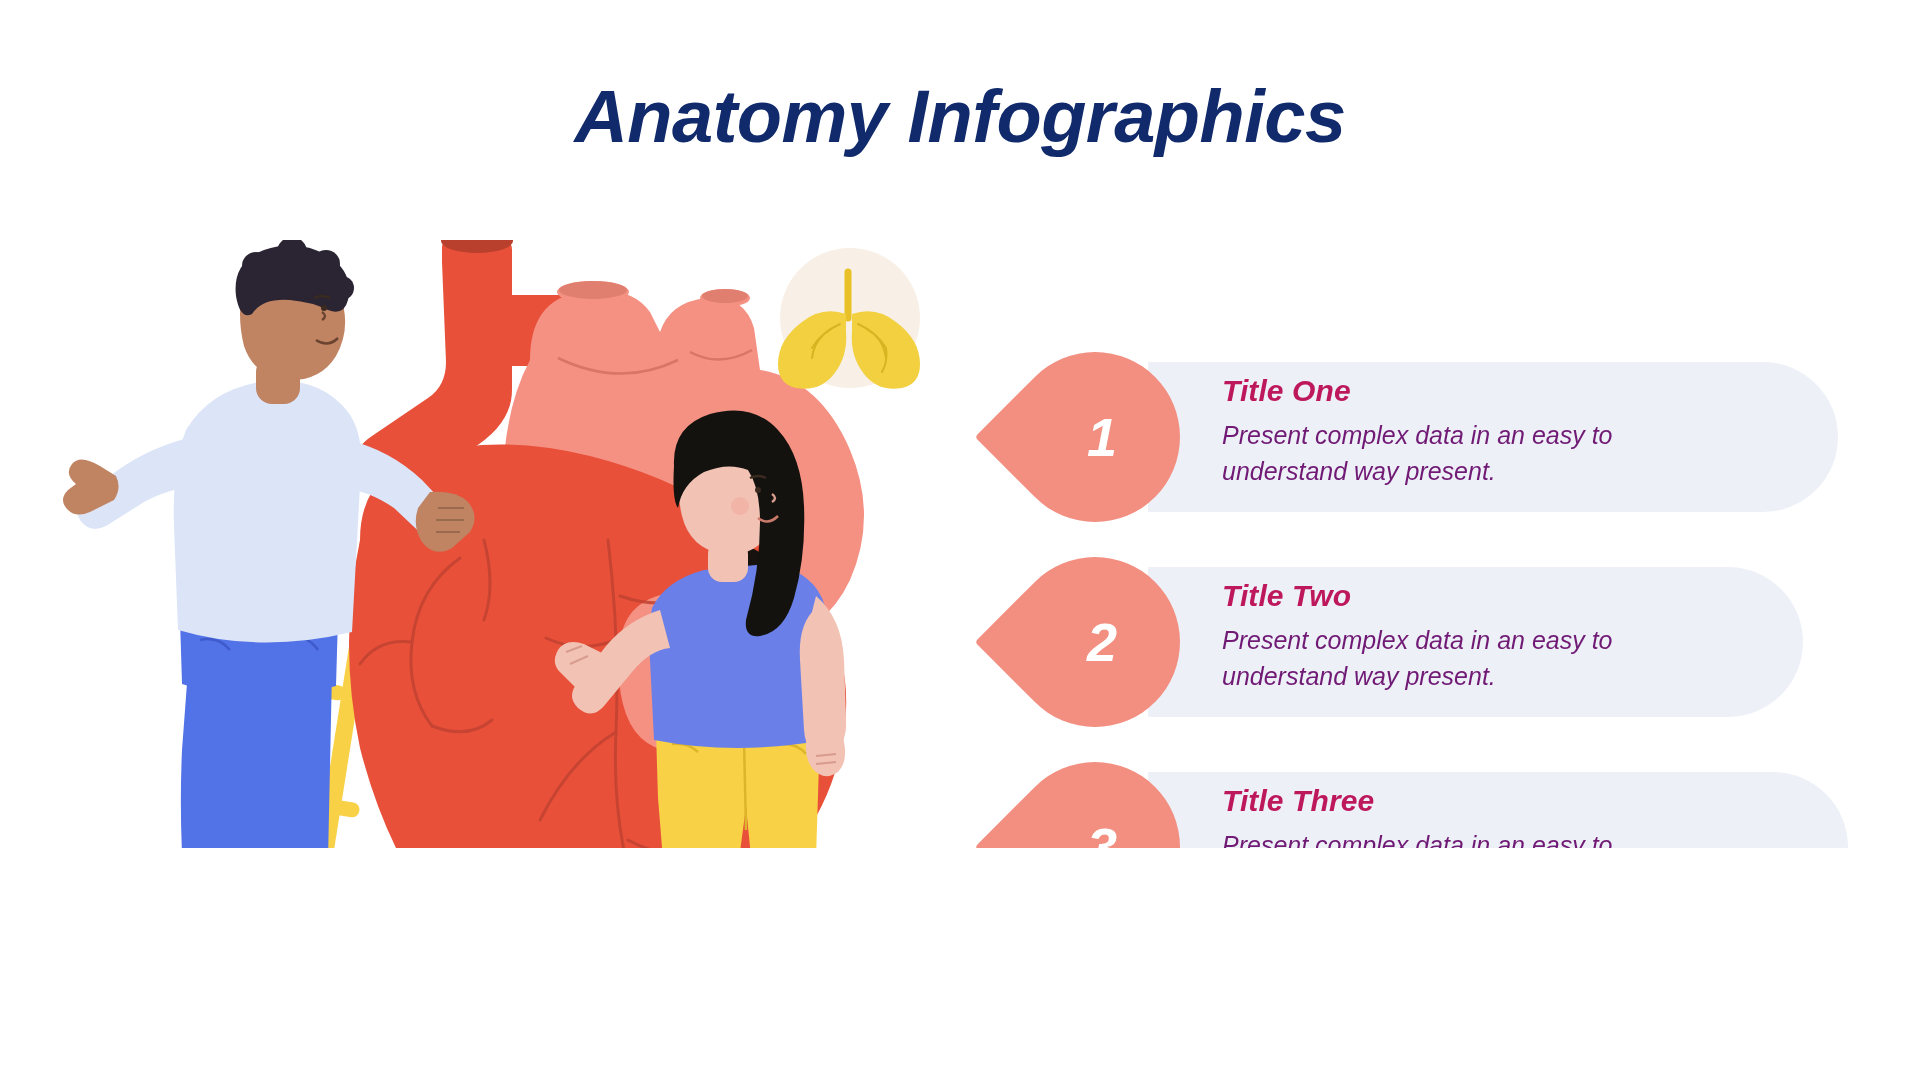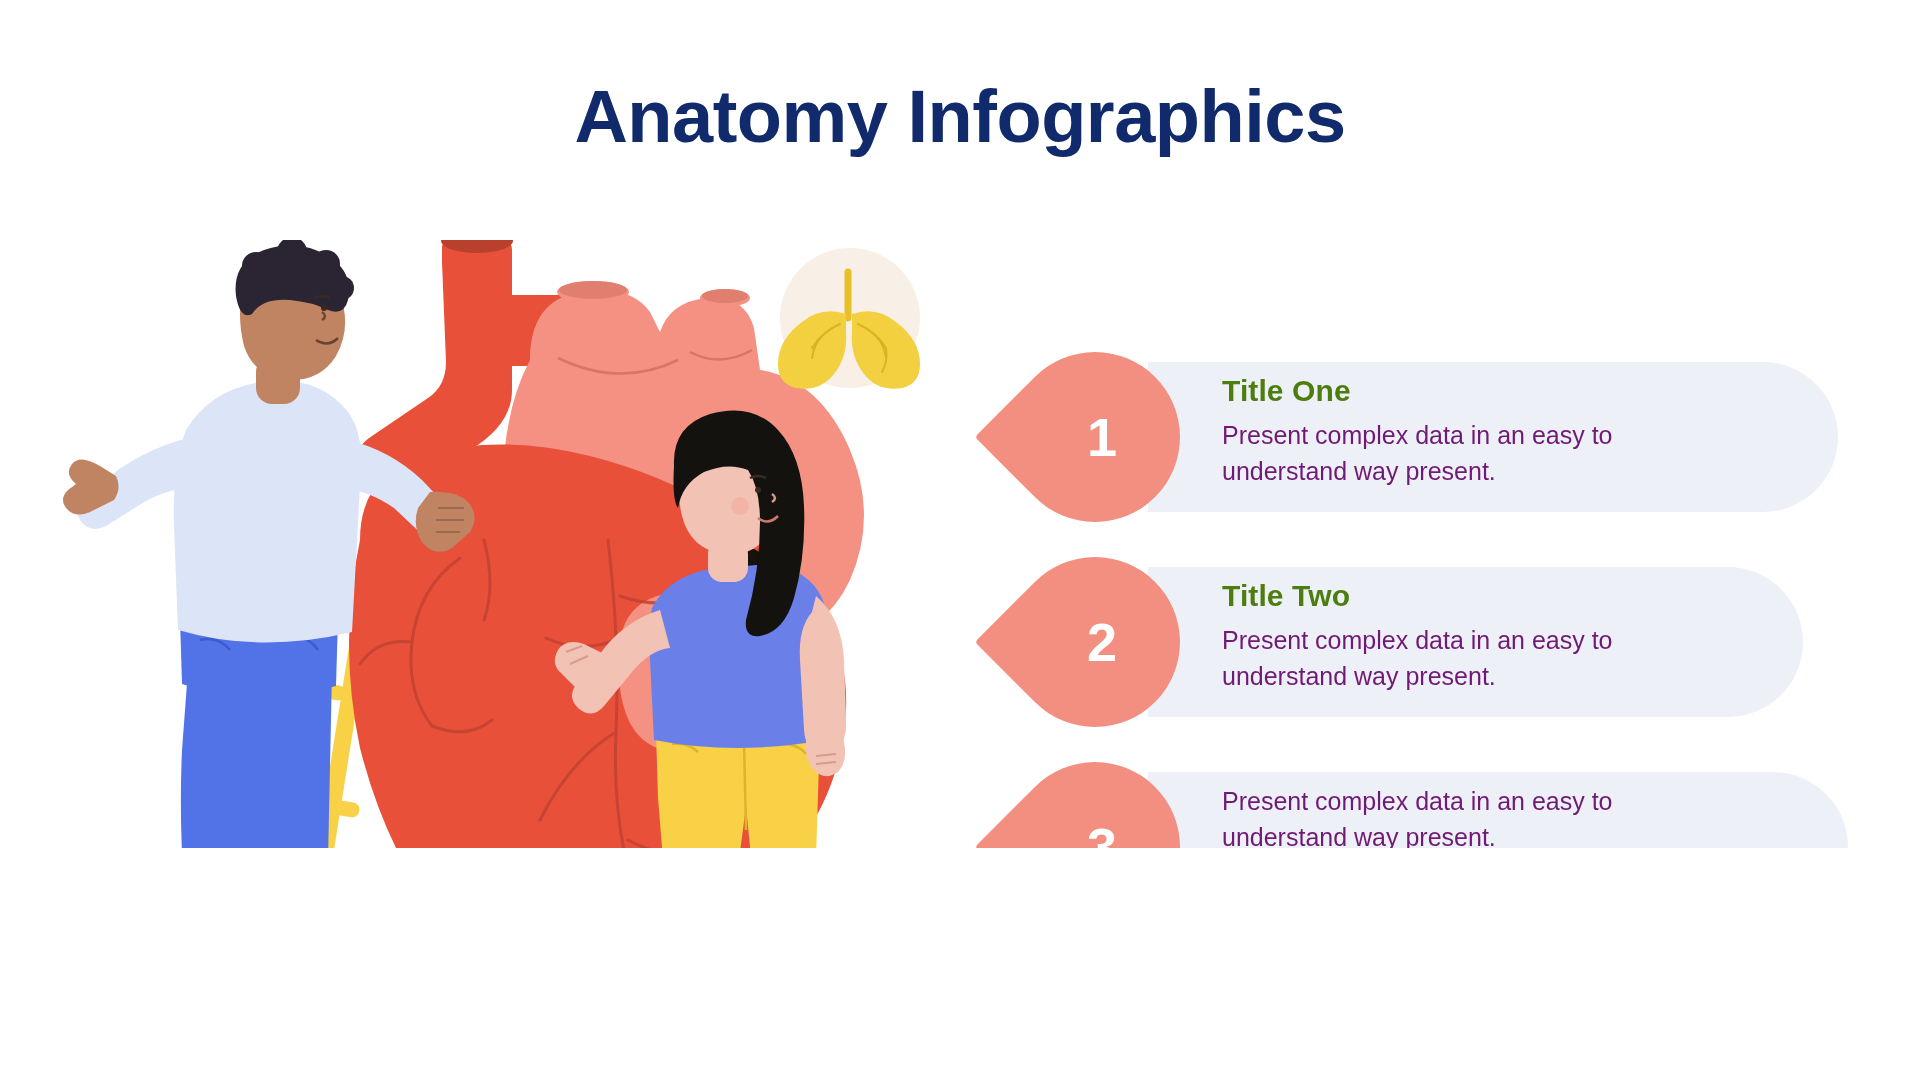--- a/index.html
+++ b/index.html
@@ -11,20 +11,21 @@
   body {
     font-family: "Liberation Sans", sans-serif;
     -webkit-font-smoothing: antialiased;
   }
   #slide {
     position: relative;
     width: 1920px;
     height: 848px;
     background: #ffffff;
     overflow: hidden;
+    font-style: italic;
   }
 
   
   .header {
     position: absolute;
     top: 78px;
     left: 0;
     width: 1920px;
     text-align: center;
   }
@@ -106,21 +107,21 @@
   }
   .row-text {
     position: absolute;
     left: 212px;
     top: 22px;
     width: 560px;
   }
   .row-title {
     font-size: 30px;
     font-weight: 700;
-    color: #4d7c0f;
+    color: #be185d;
     margin: 0 0 10px 0;
     letter-spacing: 0.1px;
   }
   .row-desc {
     font-size: 25px;
     font-weight: 400;
     color: #701a75;
     line-height: 1.42;
     margin: 0;
     max-width: 520px;
@@ -372,19 +373,20 @@
         <div class="row-title">Title Two</div>
         <div class="row-desc">Present complex data in an easy to understand way present.</div>
       </div>
     </div>
 
     <div class="list-row">
       <div class="row-pill w3"></div>
       <div class="teardrop"></div>
       <div class="teardrop-number">3</div>
       <div class="row-text">
+        <div class="row-title">Title Three</div>
         <div class="row-desc">Present complex data in an easy to understand way present.</div>
       </div>
     </div>
 
   </div>
 
 </div>
 
 </body></html>

